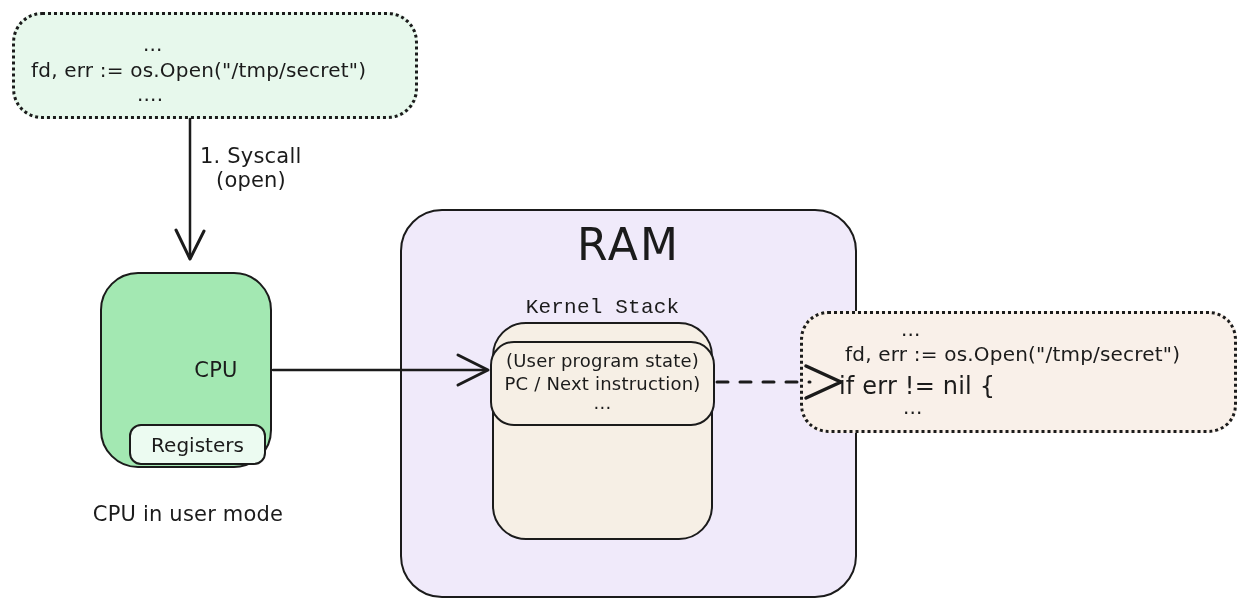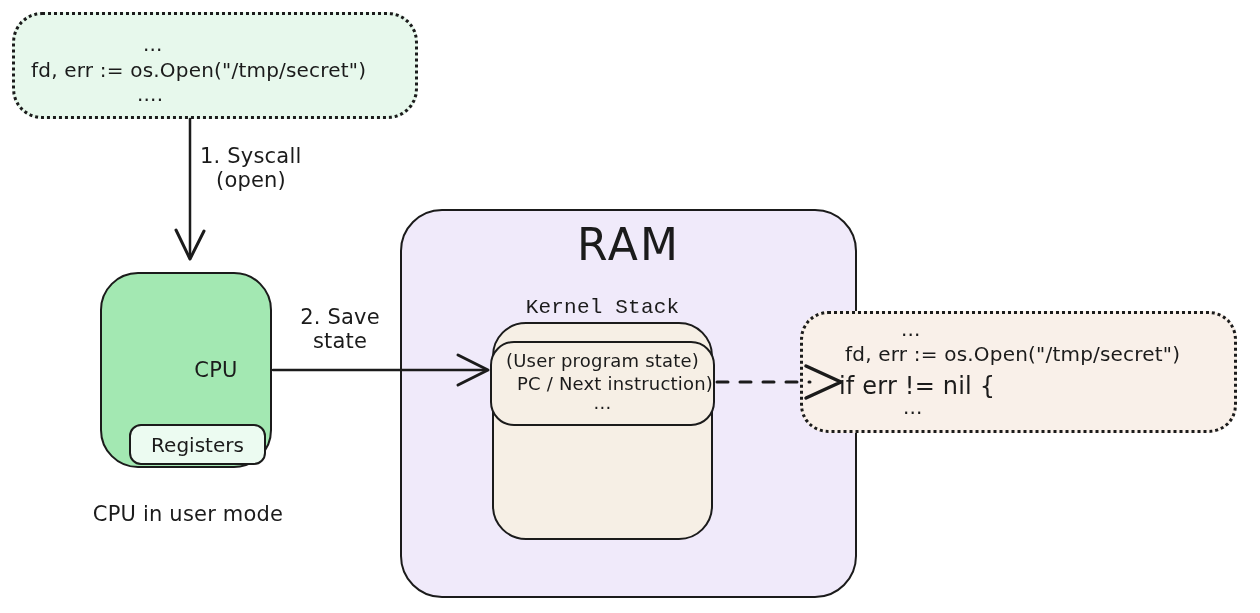--- a/index.html
+++ b/index.html
@@ -82,21 +82,21 @@
     border: 2.5px solid var(--ink);
     border-radius: 34px;
   }
   #kernel-inner-box {
     left: 490px; top: 341px; width: 225px; height: 85px;
     background: var(--kernel-fill);
     border: 2.5px solid var(--ink);
     border-radius: 24px;
   }
   #kernel-inner-box .l1 { left: 0; top: 8px;  width: 100%; text-align: center; font-size: 18px; }
-  #kernel-inner-box .l2 { left: 0; top: 31px; width: 100%; text-align: right; font-size: 18px; }
+  #kernel-inner-box .l2 { left: 0; top: 31px; width: 100%; text-align: center; font-size: 18px; }
   #kernel-inner-box .l3 { left: 0; top: 50px; width: 100%; text-align: center; font-size: 18px; }
 
   
   #kernel-code-box {
     left: 800px; top: 311px; width: 437px; height: 122px;
     background: var(--kernel-code-fill);
     border: 3px dotted var(--ink);
     border-radius: 28px;
   }
   #kernel-code-box .l1 { left: 98px; top: 4px;  font-size: 20px; }
@@ -134,24 +134,20 @@
   </div>
 
   <div class="box" id="cpu-box">
     <div class="txt" id="cpu-label">CPU</div>
     <div id="registers-box">
       <span>Registers</span>
     </div>
   </div>
   <div class="txt" id="cpu-caption">CPU in user mode</div>
 
-  <div class="txt" id="save-state-label">
-    <div>2. Save</div>
-    <div>state</div>
-  </div>
 
   <div class="box" id="ram-box"></div>
   <div class="txt" id="ram-title">RAM</div>
 
   <div class="txt" id="kernel-stack-label">Kernel Stack</div>
 
   <div class="box" id="kernel-outer-box"></div>
 
   <div class="box" id="kernel-inner-box">
     <div class="txt l1">(User program state)</div>

